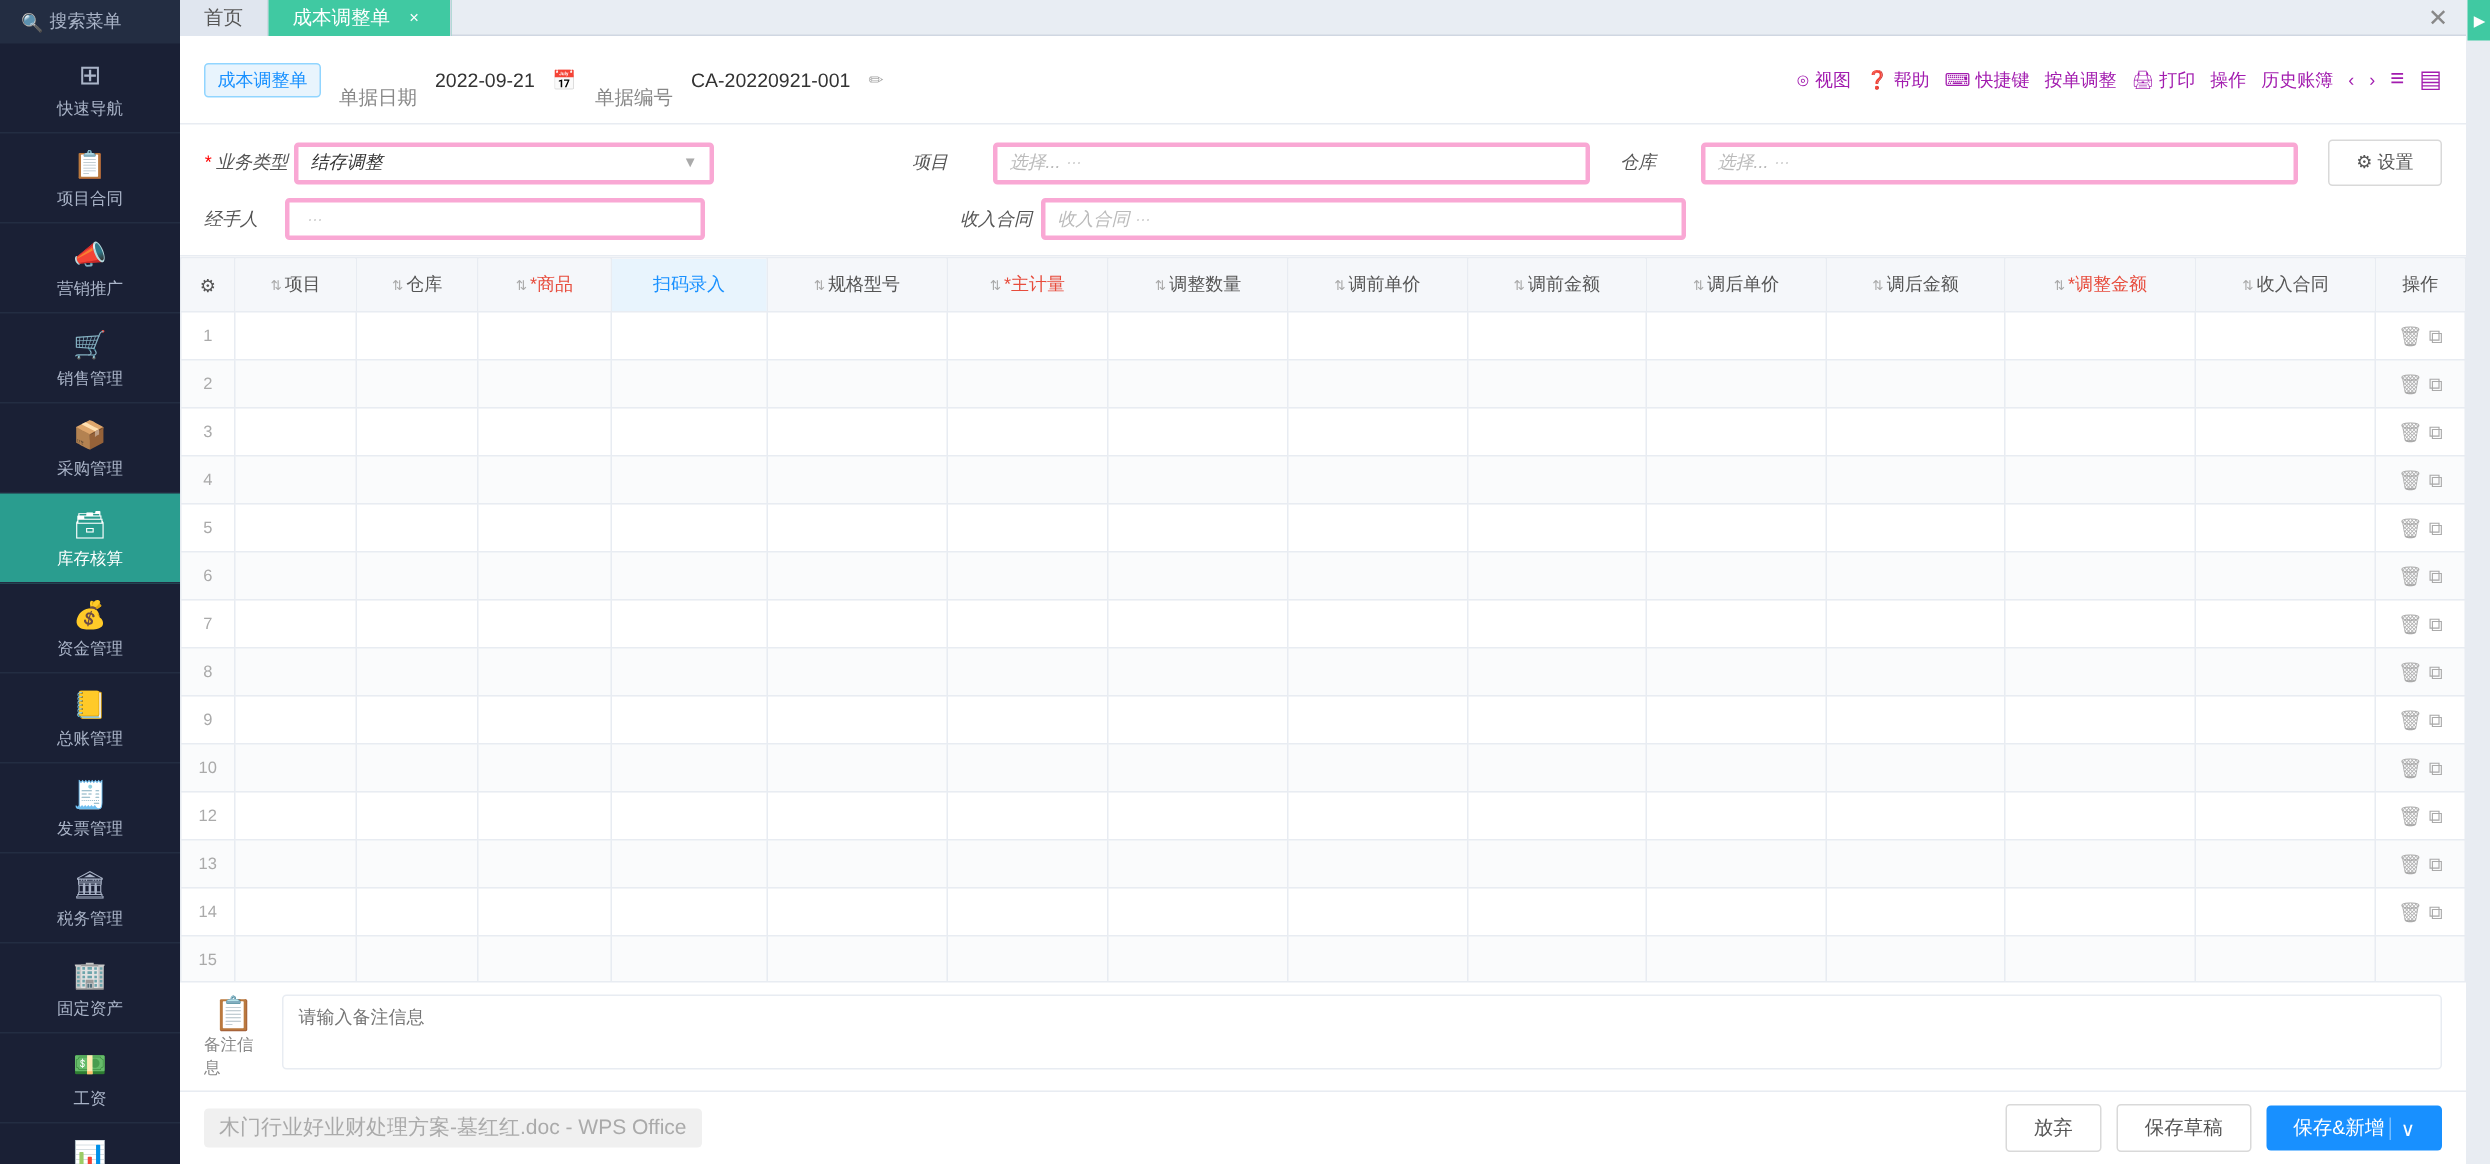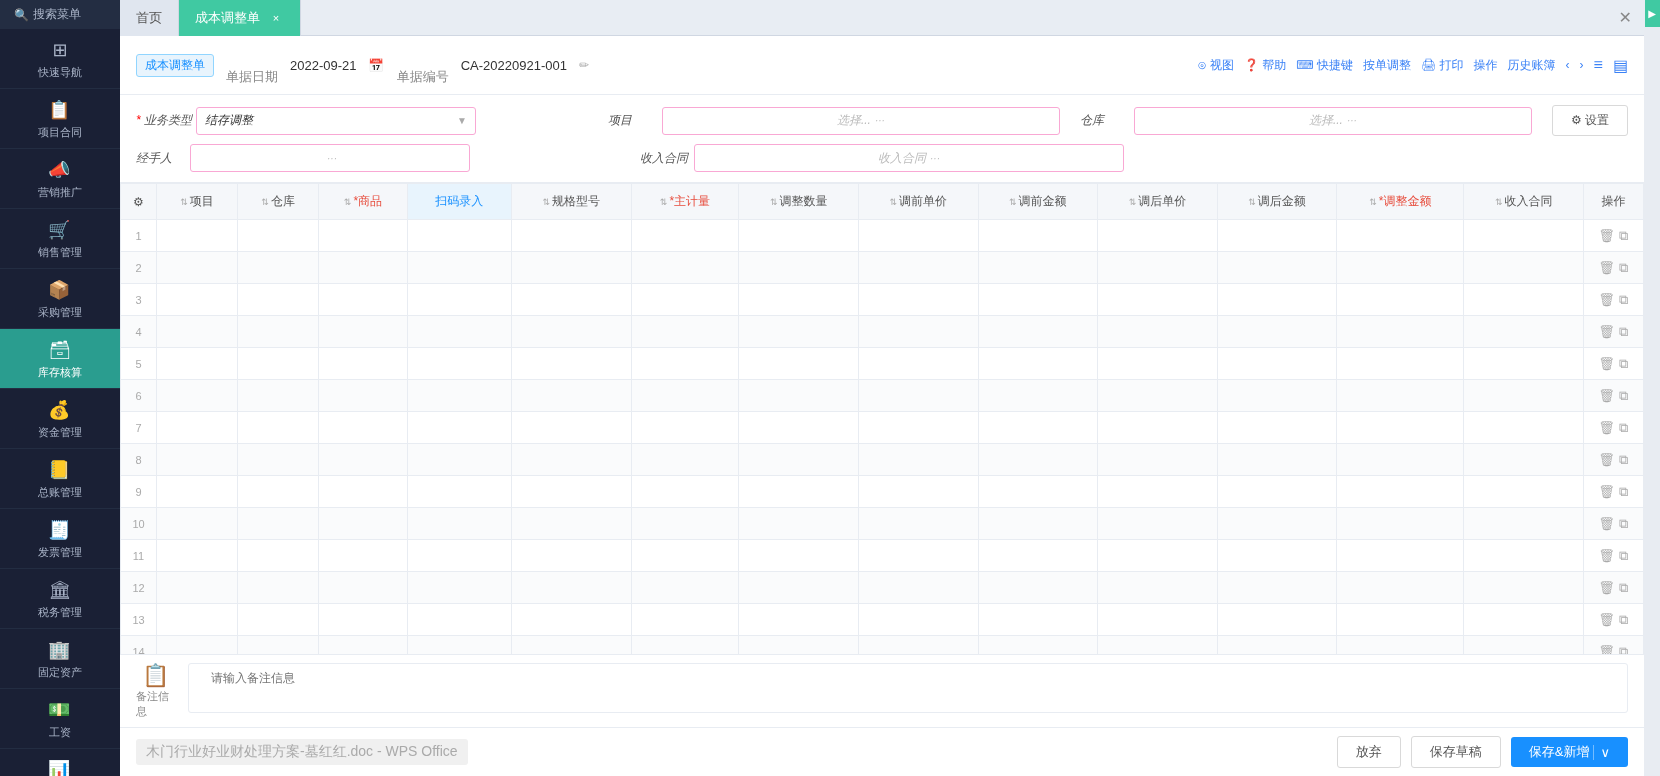--- a/index.html
+++ b/index.html
@@ -44,21 +44,21 @@
       flex-direction: column;
       height: 776px;
       overflow: hidden;
     }
 
     
     .tab-bar {
       background: #e8edf3;
       display: flex;
       align-items: center;
-      height: 36px;
+      height: 24px;
       border-bottom: 1px solid #d0d7e2;
       padding-left: 0;
     }
     .tab-item {
       height: 36px;
       padding: 0 16px;
       display: flex;
       align-items: center;
       font-size: 13px;
       cursor: pointer;
@@ -113,21 +113,21 @@
       font-size: 12px;
     }
     .doc-header .label { color: #888; margin-top: 24px; }
     .doc-header .value { color: #333; font-weight: 500; }
     .doc-header-actions {
       margin-left: auto;
       display: flex;
       align-items: center;
       gap: 10px;
       font-size: 12px;
-      color: #3b82f6;
+      color: #a21caf;
     }
     .doc-header-actions span { cursor: pointer; }
 
     
     .form-area {
       padding: 10px 16px;
       border-bottom: 1px solid #e8ecf2;
       display: flex;
       flex-direction: column;
       gap: 8px;
@@ -149,31 +149,30 @@
       color: #555;
       white-space: nowrap;
       min-width: 50px;
     }
     .form-field label.required::before {
       content: '* ';
       color: red;
     }
     .form-input {
       flex: 1;
-      border: 1px solid #f9a8d4;
+      border: 3px solid #f9a8d4;
       border-radius: 3px;
       padding: 4px 8px;
       font-size: 12px;
       height: 28px;
       display: flex;
       align-items: center;
       background: #fff;
       cursor: pointer;
       color: #333;
-      justify-content: center;
     }
     .form-input.has-value { color: #333; }
     .form-input .arrow { margin-left: auto; color: #aaa; font-size: 10px; }
     .dots { color: #bbb; margin-left: 4px; font-size: 10px; }
 
     
     .table-container {
       flex: 1;
       overflow: auto;
       position: relative;
@@ -256,21 +255,21 @@
       font-size: 11px;
       color: #888;
       cursor: pointer;
       width: 40px;
     }
     .note-icon { font-size: 22px; color: #888; }
     .note-input {
       flex: 1;
       border: 1px solid #e8ecf2;
       border-radius: 3px;
-      padding: 6px 22px;
+      padding: 6px 10px;
       font-size: 12px;
       color: #bbb;
       min-height: 50px;
       resize: none;
       outline: none;
     }
 
     
     .footer-bar {
       background: #fff;
@@ -736,42 +735,20 @@
               <td></td>
               <td></td>
               <td class="action-cell">
                 <div class="action-icons">
       <span class="action-icon">🗑</span>
       <span class="action-icon">⧉</span>
     </div>
               </td>
             </tr>
             <tr>
-              <td class="row-num">11</td>
-              <td></td>
-              <td></td>
-              <td></td>
-              <td></td>
-              <td></td>
-              <td></td>
-              <td></td>
-              <td></td>
-              <td></td>
-              <td></td>
-              <td></td>
-              <td></td>
-              <td></td>
-              <td class="action-cell">
-                <div class="action-icons">
-      <span class="action-icon">🗑</span>
-      <span class="action-icon">⧉</span>
-    </div>
-              </td>
-            </tr>
-            <tr>
               <td class="row-num">12</td>
               <td></td>
               <td></td>
               <td></td>
               <td></td>
               <td></td>
               <td></td>
               <td></td>
               <td></td>
               <td></td>

